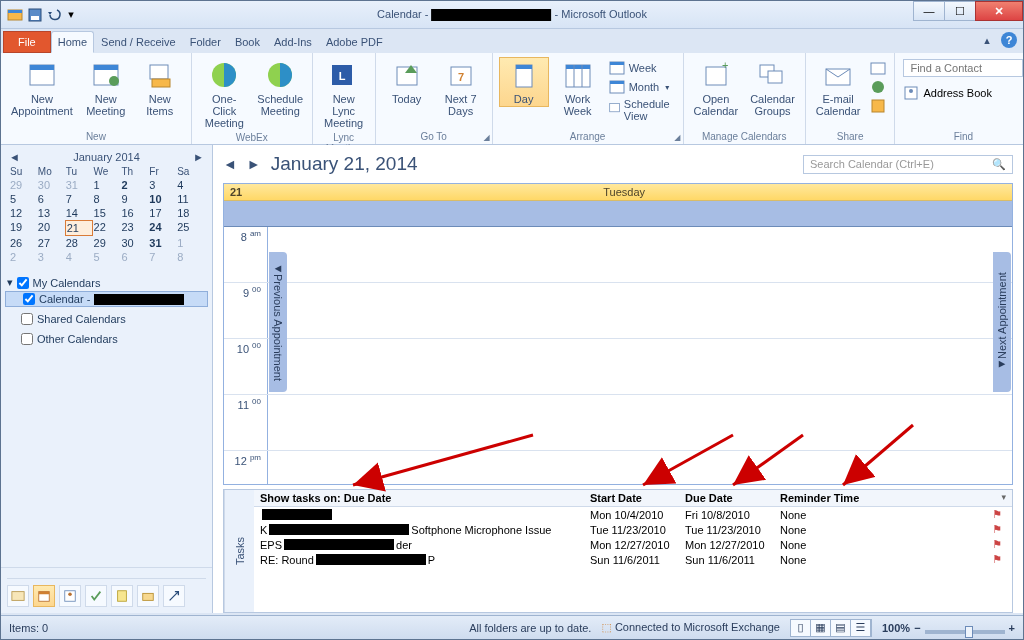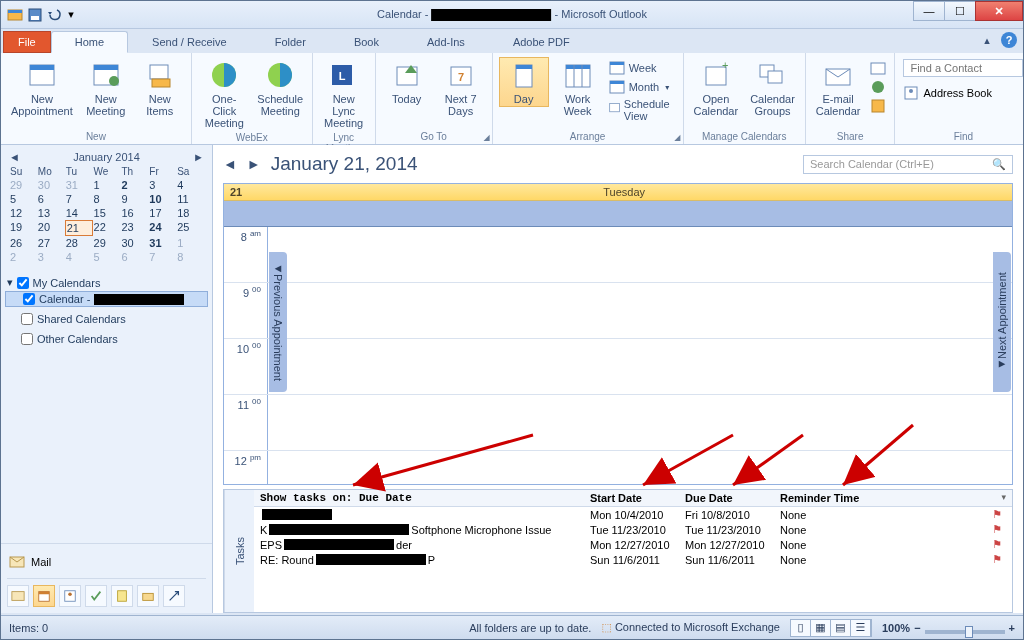--- a/index.html
+++ b/index.html
@@ -12,21 +12,21 @@
 .titlebar .title { position:absolute; left:50%; transform:translateX(-50%); color:#3a5277; }
 .titlebar .title .blackout{background:#000;color:#000; display:inline-block; width:120px; height:12px; vertical-align:middle;}
 .winbtns { position:absolute; right:0; top:0; display:flex;}
 .winbtns div{ width:32px; height:20px; display:flex; align-items:center; justify-content:center; border:1px solid #9fb4d0; margin-left:-1px; background:linear-gradient(#f3f8fe,#d7e4f5);}
 .winbtns .close{background:linear-gradient(#f08070,#d44);border-color:#a33;width:48px;}
 .winbtns .close span{color:#fff;font-weight:bold;}
 
 
 .tabsrow{height:24px; background:#dce6f4; display:flex; align-items:flex-end; padding-left:0; position:relative;}
 .filetab{background:#e2572e;color:#fff;padding:4px 14px; border:1px solid #b8452a; font-size:11px; margin-left:2px;}
-.rtab{padding:4px 23px;color:#3a5277; border:1px solid transparent; cursor:pointer;}
+.rtab{padding:4px 6px;color:#3a5277; border:1px solid transparent; cursor:pointer;}
 .rtab.active{background:#f6faff;border:1px solid #b7c8e0;border-bottom:1px solid #f6faff; border-radius:3px 3px 0 0;}
 .tabsrow .helpgrp{position:absolute;right:6px;top:3px;display:flex;gap:6px;}
 .helpgrp span{width:16px;height:16px;border-radius:50%;display:inline-flex;align-items:center;justify-content:center;}
 .helpgrp .help{background:#3e86d6;color:#fff;font-weight:bold;}
 
 
 .ribbon{height:92px;background:#f6faff;border-bottom:1px solid #b7c8e0;display:flex;}
 .rgroup{border-right:1px solid #cfdaea; padding:2px 6px 0 6px; display:flex; flex-direction:column; justify-content:space-between; align-items:center;}
 .rgroup .items{display:flex; gap:4px; flex:1; align-items:flex-start; padding-top:2px;}
 .rbtn{display:flex;flex-direction:column;align-items:center;justify-content:flex-start;padding:2px 4px;min-width:50px;cursor:pointer;}
@@ -84,21 +84,21 @@
 .timerow .cell{flex:1;background:#fff;}
 .prevapt,.nextapt{position:absolute;top:68px;width:18px;height:140px;background:#a7bde4;display:flex;align-items:center;justify-content:center;writing-mode:vertical-rl;font-size:10px;color:#2a3d5c;cursor:pointer;}
 .prevapt{left:45px;border-radius:0 4px 4px 0;}
 .nextapt{right:1px;border-radius:4px 0 0 4px;transform:rotate(180deg);}
 
 
 .taskpane{height:124px;margin:4px 10px 0 10px;border:1px solid #b7c8e0;display:flex;}
 .taskpane .tlabel{width:30px;writing-mode:vertical-rl;transform:rotate(180deg);text-align:center;background:#eaf1fb;border-right:1px solid #cfdaea;font-size:11px;color:#3a5277;display:flex;align-items:center;justify-content:center;}
 .taskpane .tbody{flex:1;display:flex;flex-direction:column;}
 .taskhdr{display:flex;padding:2px 6px;border-bottom:1px solid #cfdaea;background:#f2f6fc;font-size:11px;}
-.taskhdr .c1{flex:0 0 330px;font-weight:bold;font-family:Liberation Mono, monospace;}
+.taskhdr .c1{flex:0 0 330px;font-weight:bold;}
 .taskhdr .c{flex:0 0 95px;font-weight:bold;}
 .taskhdr .c4{flex:0 0 110px;font-weight:bold;}
 .trow{display:flex;padding:1px 6px;font-size:11px;align-items:center;}
 .trow .c1{flex:0 0 330px;display:flex;align-items:center;gap:2px;}
 .trow .c{flex:0 0 95px;}
 .trow .c4{flex:0 0 110px;}
 .trow .flag{margin-left:auto;color:#c44;padding-right:4px;}
 .trow .bo{background:#000;display:inline-block;height:11px;}
 
 
@@ -488,27 +488,20 @@
       <div class="grp">
           <div class="grphdr">
             <span style="width:10px"></span>
             <input type="checkbox" style="">
             <span>Other Calendars</span>
           </div>
         </div>
     </div>
 
     <div class="navfoot">
-      <div class="mailrow">
-          <span style="width:16px;height:16px"><svg viewBox="0 0 16 16">
-              <rect x="1" y="3" width="14" height="10" fill="#f7e6b8" stroke="#b89850"></rect>
-              <path d="M1 3 l7 5 l7 -5" fill="none" stroke="#b89850"></path>
-            </svg></span>
-          <span>Mail</span>
-        </div>
       <div class="btnrow">
         <div class="nb">
             <svg viewBox="0 0 16 16" width="14">
               <rect x="1" y="3" width="14" height="10" fill="#f7e6b8" stroke="#b89850"></rect>
             </svg>
           </div>
         <div class="nb active">
             <svg viewBox="0 0 16 16" width="14">
               <rect x="2" y="3" width="12" height="11" fill="#fff" stroke="#b87030"></rect>
               <rect x="2" y="3" width="12" height="3" fill="#d08030"></rect>

